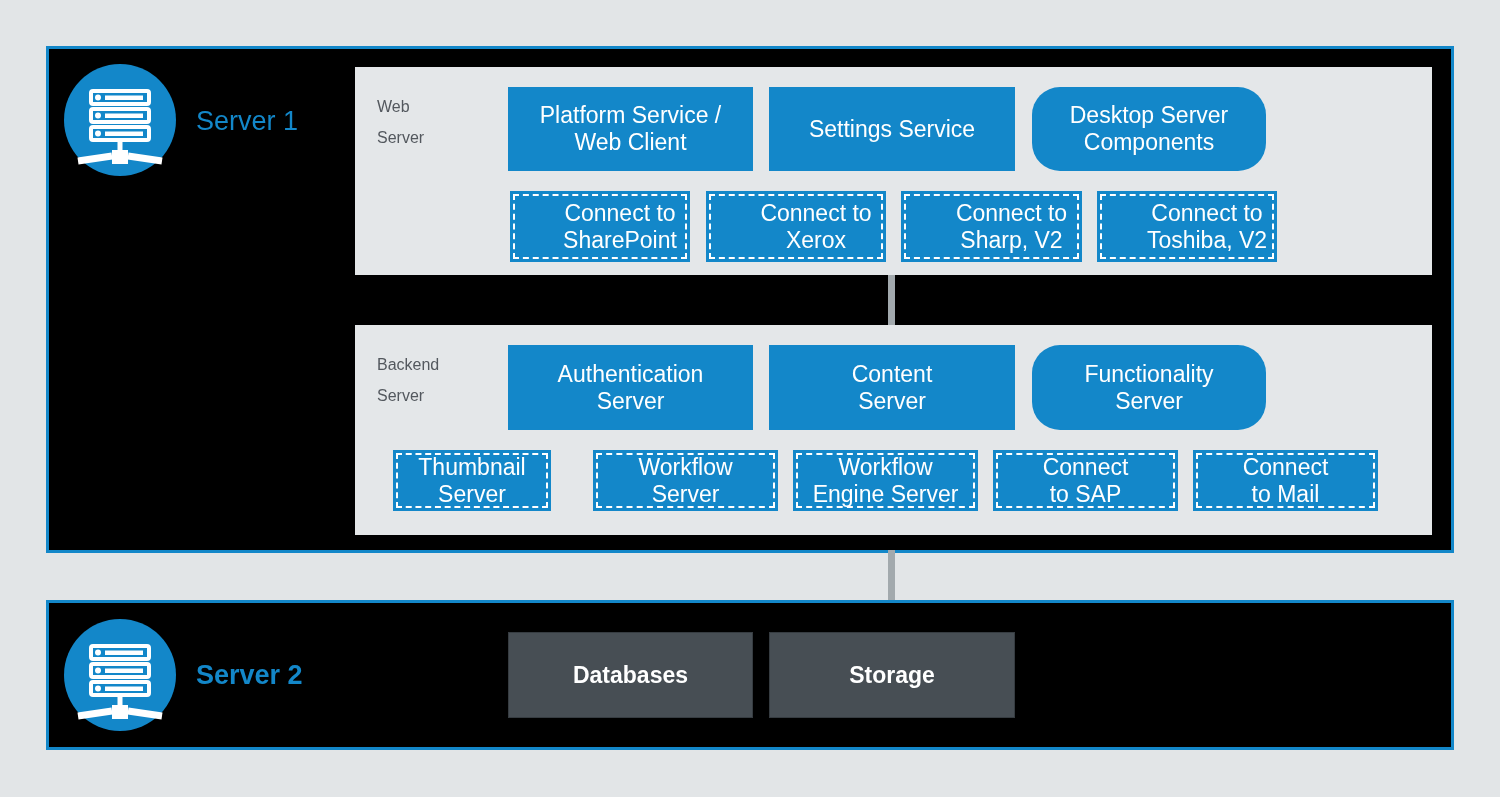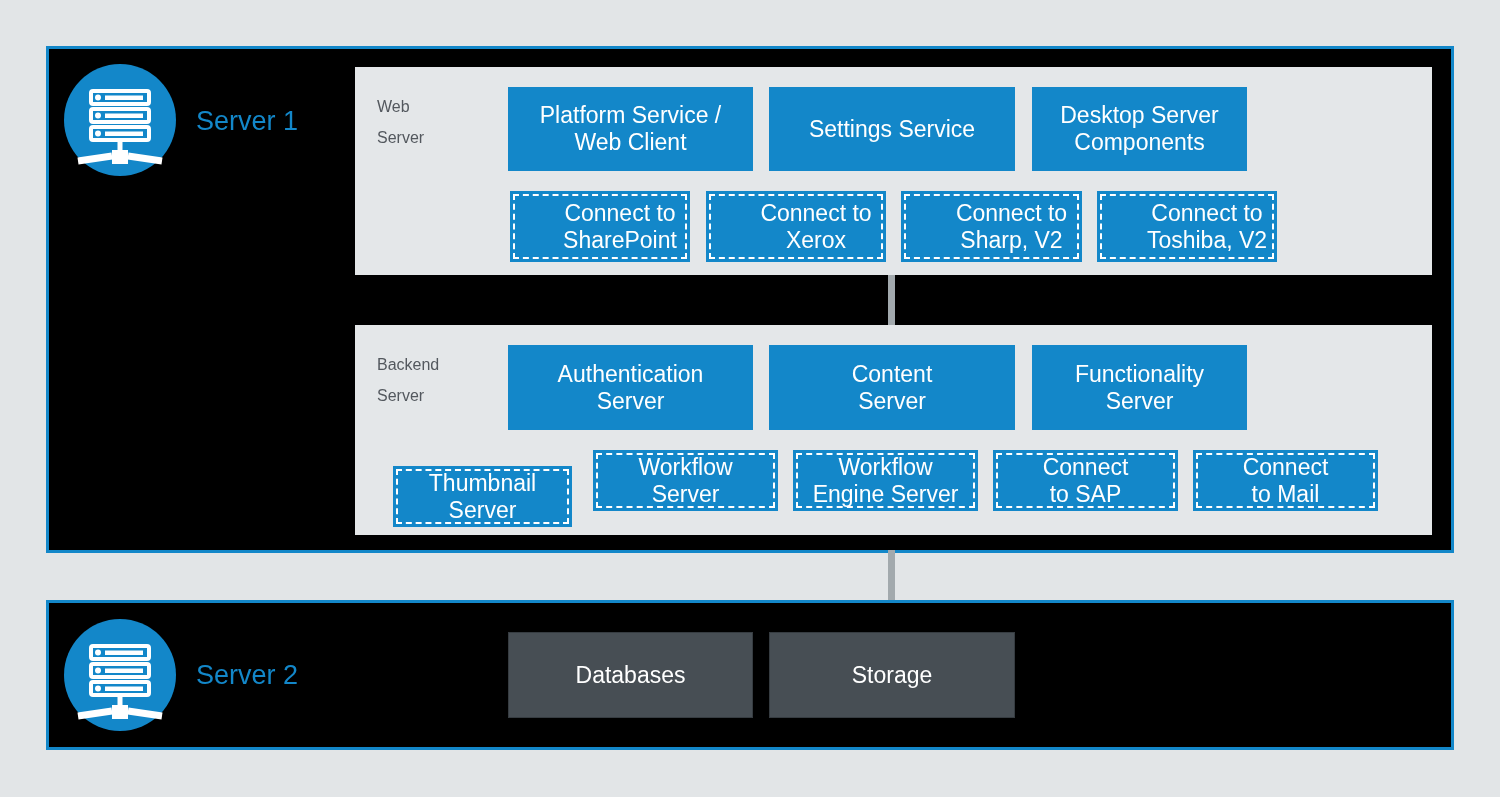--- a/index.html
+++ b/index.html
@@ -5,21 +5,21 @@
   html,body{margin:0;padding:0;}
   .page{
     position:relative;width:1500px;height:797px;background:#e2e5e7;
     font-family:"Liberation Sans","DejaVu Sans",sans-serif;overflow:hidden;
   }
   .server-frame{
     position:absolute;left:46px;width:1408px;background:#000000;
     border:3px solid #1387c9;box-sizing:border-box;
   }
   #server1{top:46px;height:507px;}
-  #server2{top:600px;height:150px;}
+  #server2{top:600px;height:150px;font-weight:bold;}
   .icon{position:absolute;left:15px;top:15px;width:112px;height:112px;}
   #server2 .icon{top:16px;}
   .server-label{
     position:absolute;left:147px;top:57px;color:#1387c9;
     font-size:27px;line-height:30px;
   }
   .panel{position:absolute;left:306px;width:1077px;background:#e4e7e9;}
   #web-panel{top:18px;height:208px;}
   #backend-panel{top:276px;height:210px;}
   .panel-label{
@@ -40,26 +40,26 @@
     content:"";position:absolute;inset:4px;border:2px dashed #c9cccd;
   }
   
   .row1{top:38px;height:84px;}
   .drow1{top:142px;height:71px;padding-left:40px;}
   .row2{top:296px;height:85px;}
   .drow2{top:401px;height:61px;}
   .row3{top:29px;height:86px;}
   .col1{left:459px;width:245px;}
   .col2{left:720px;width:246px;}
-  .col3{left:983px;width:215px;}
+  .col3{left:983px;width:234px;border-radius:28px;}
   .d1{left:461px;width:180px;}
   .d2{left:657px;width:180px;}
   .d3{left:852px;width:181px;}
   .d4{left:1048px;width:180px;}
-  .e1{left:344px;width:179px;margin-top:16px;}
+  .e1{left:344px;width:158px;}
   .e2{left:544px;width:185px;}
   .e3{left:744px;width:185px;}
   .e4{left:944px;width:185px;}
   .e5{left:1144px;width:185px;}
   .v-conn{position:absolute;width:7px;background:#a2a9ad;}
   #conn-panels{left:839px;top:226px;height:50px;}
   #conn-servers{left:888px;top:550px;height:50px;}
 </style>
 </head>
 <body>

